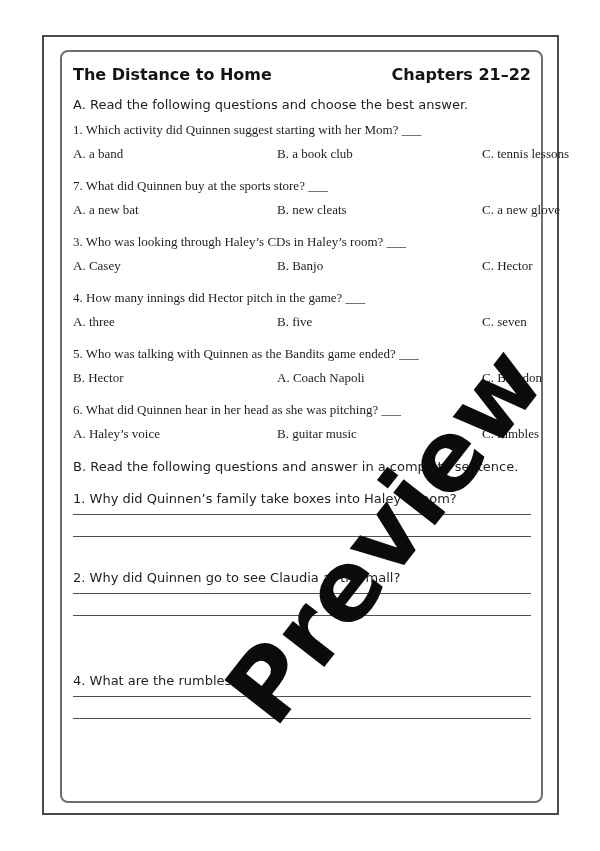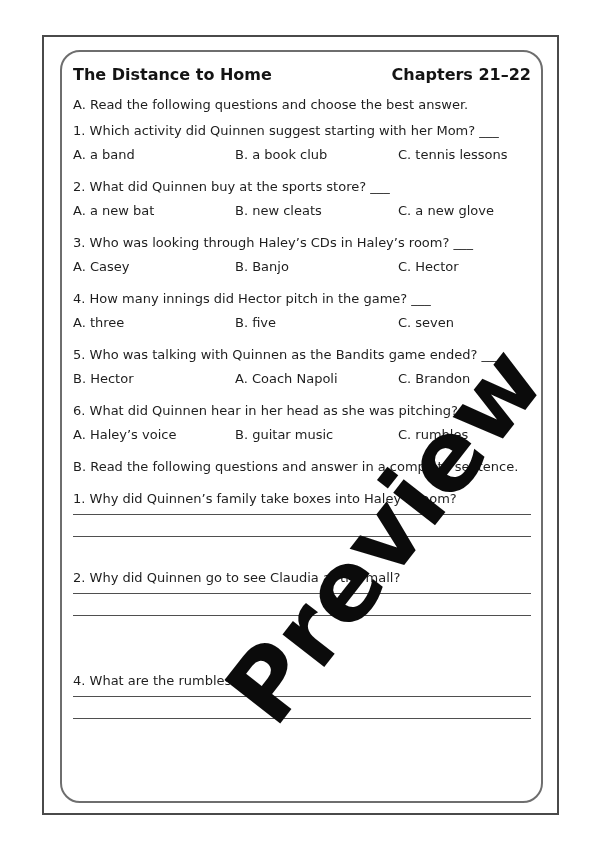--- a/index.html
+++ b/index.html
@@ -23,21 +23,21 @@
     background: #ffffff;
     box-sizing: border-box;
   }
   .sheet {
     position: absolute;
     left: 16px;
     top: 13px;
     right: 14px;
     bottom: 10px;
     border: 2px solid #6e6e6e;
-    border-radius: 20px;
+    border-radius: 8px;
     padding: 10px 10px 0 11px;
     box-sizing: border-box;
     background: #ffffff;
   }
   .header-row {
     display: flex;
     justify-content: space-between;
     align-items: center;
     height: 24px;
     font-size: 16px;
@@ -45,29 +45,30 @@
     color: #141414;
   }
   .row {
     height: 24px;
     display: flex;
     align-items: center;
     font-size: 13px;
     white-space: nowrap;
   }
   .instr-a { margin-top: 6px; }
-  .mcq { margin-bottom: 8px; }
+  .mcq { margin-bottom: 8px; font-family: Liberation Serif, serif; }
   .mcq.first { margin-top: 2px; }
   .opts {
     height: 24px;
     display: grid;
     grid-template-columns: 162px 163px 1fr;
     align-items: center;
     font-size: 13px;
     white-space: nowrap;
+    gap: 42px;
   }
   .saq .q-row { margin-top: 28px; }
   .saq.first .q-row { margin-top: 8px; }
   .saq.last .q-row { margin-top: 52px; }
   .ans-line {
     height: 4px;
     border-bottom: 1.5px solid #4f4f4f;
   }
   .ans-line.second {
     height: 21px;
@@ -102,21 +103,21 @@
     <div class="mcq first">
       <div class="row">1. Which activity did Quinnen suggest starting with her Mom? ___</div>
       <div class="opts">
         <span>A. a band</span>
         <span>B. a book club</span>
         <span>C. tennis lessons</span>
       </div>
     </div>
 
     <div class="mcq">
-      <div class="row">2. What did Quinnen buy at the sports store? ___</div>
+      <div class="row">7. What did Quinnen buy at the sports store? ___</div>
       <div class="opts">
         <span>A. a new bat</span>
         <span>B. new cleats</span>
         <span>C. a new glove</span>
       </div>
     </div>
 
     <div class="mcq">
       <div class="row">3. Who was looking through Haley’s CDs in Haley’s room? ___</div>
       <div class="opts">

